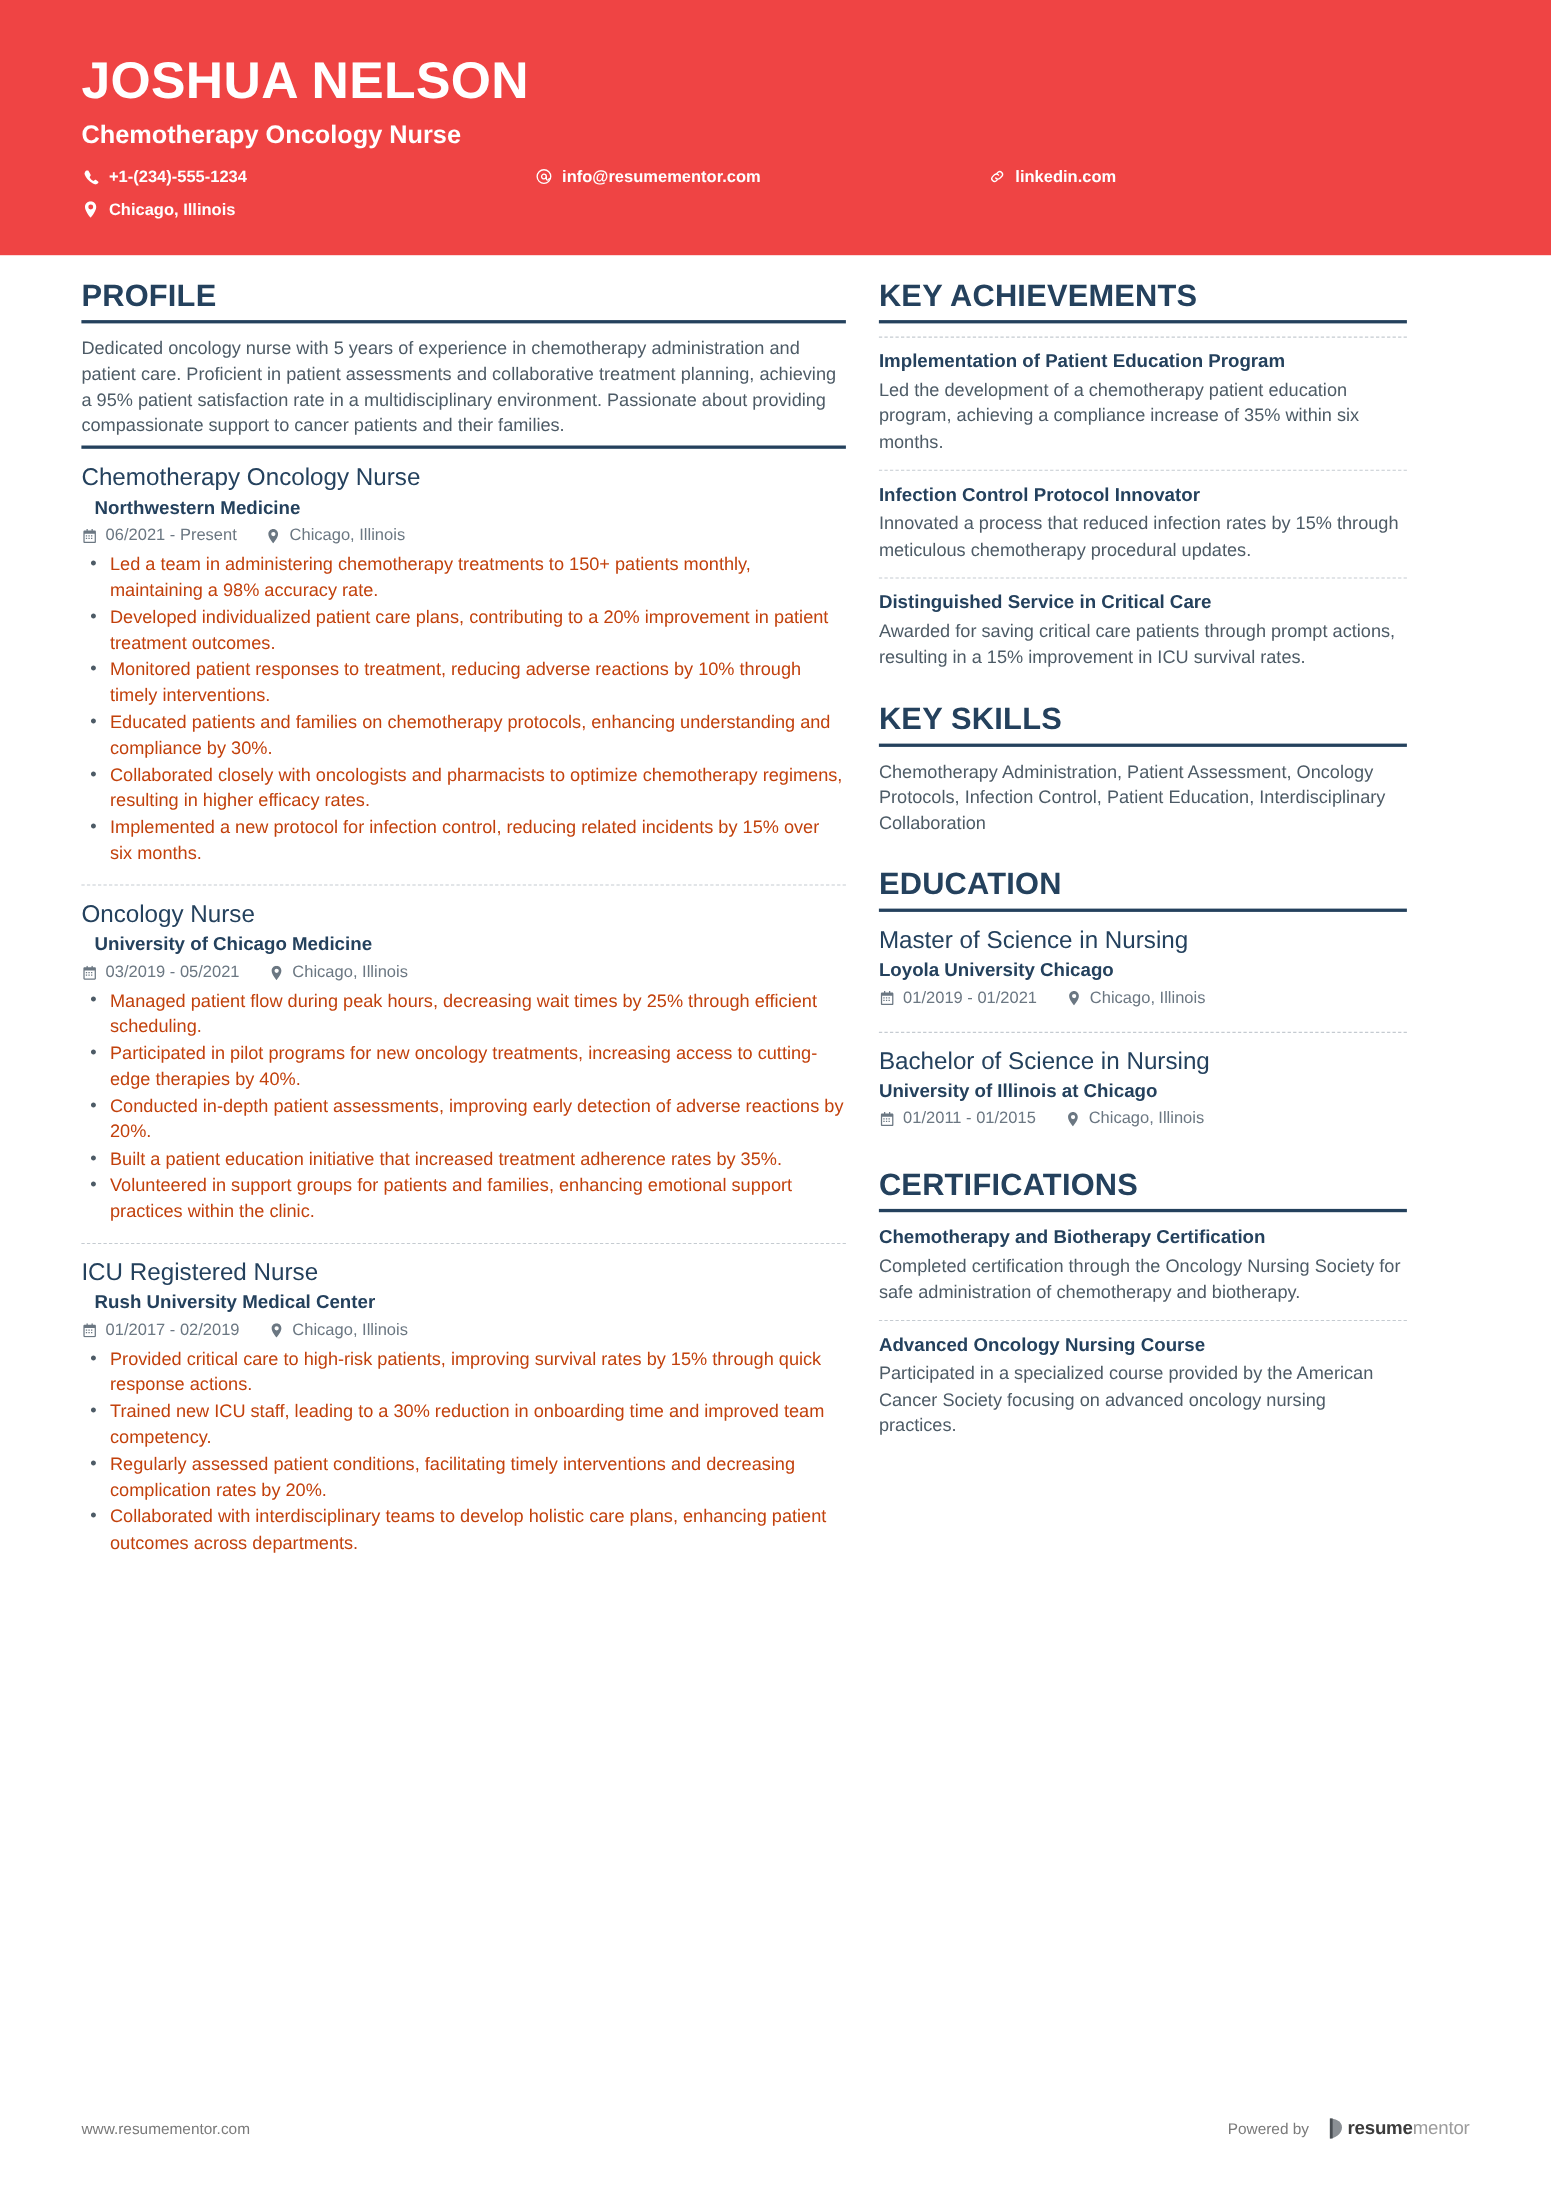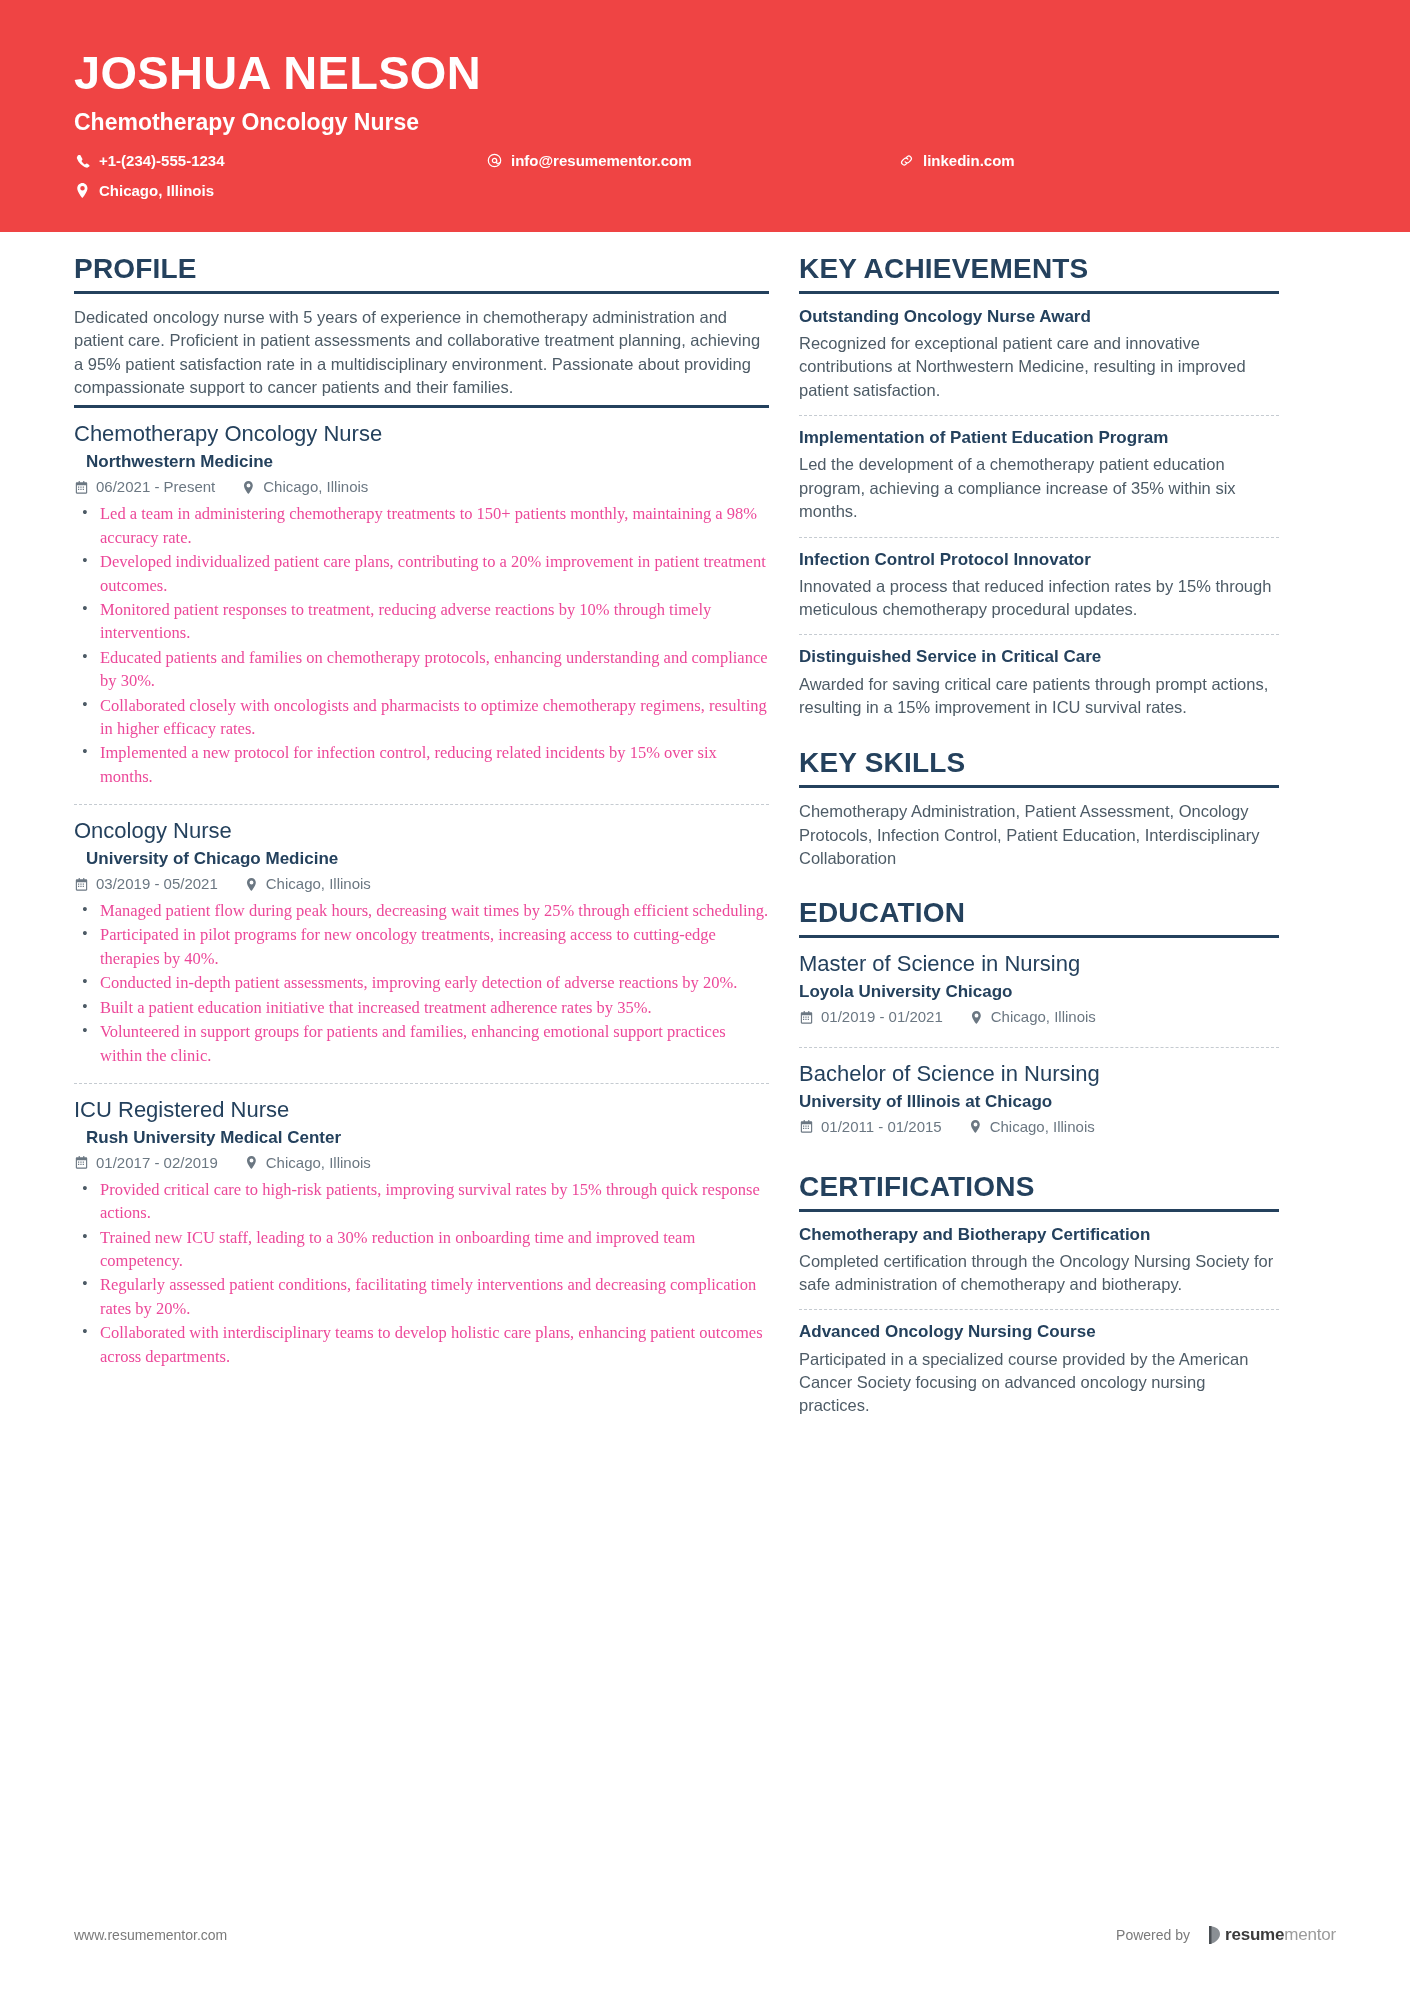--- a/index.html
+++ b/index.html
@@ -157,26 +157,25 @@
   }
   .meta-chunk .mi svg { display: block; }
 
   ul.bullets {
     list-style: none;
     margin: 0;
     padding: 0;
   }
   ul.bullets li {
     position: relative;
-    color: #ec4899;
+    color: #c2410c;
     font-size: 16.5px;
     line-height: 1.42;
     padding-left: 26px;
     margin-bottom: 1px;
-    font-family: Liberation Serif, serif;
   }
   ul.bullets li:before {
     content: "\2022";
     position: absolute;
     left: 8px;
     top: -1px;
     color: #4d5b66;
     font-size: 16.5px;
   }
 
@@ -421,24 +420,20 @@
 
       </div>
     </div>
 
     <div class="col-right">
 
       <div class="section">
         <h2 class="section-heading">KEY ACHIEVEMENTS</h2>
         <hr class="section-rule">
 
-        <div class="ach-item">
-          <div class="ach-title">Outstanding Oncology Nurse Award</div>
-          <p class="ach-desc">Recognized for exceptional patient care and innovative contributions at Northwestern Medicine, resulting in improved patient satisfaction.</p>
-        </div>
         <hr class="ach-divider">
 
         <div class="ach-item">
           <div class="ach-title">Implementation of Patient Education Program</div>
           <p class="ach-desc">Led the development of a chemotherapy patient education program, achieving a compliance increase of 35% within six months.</p>
         </div>
         <hr class="ach-divider">
 
         <div class="ach-item">
           <div class="ach-title">Infection Control Protocol Innovator</div>

